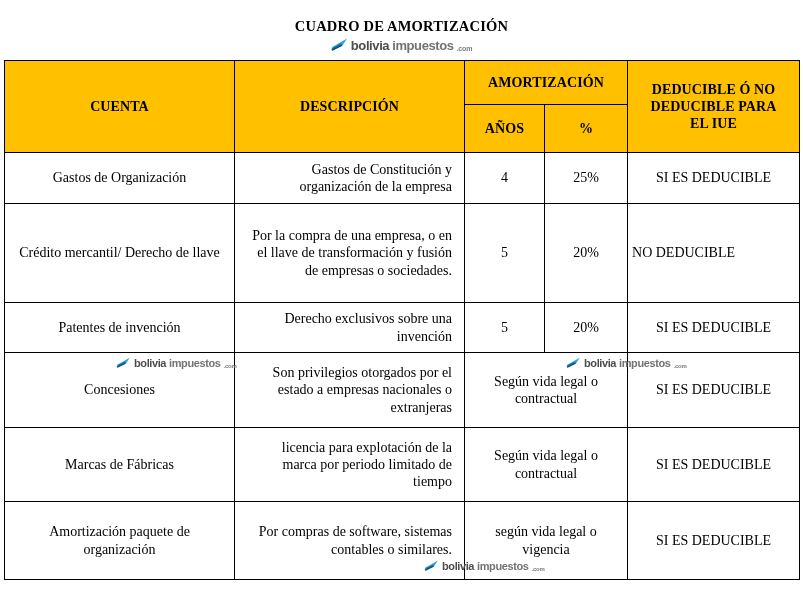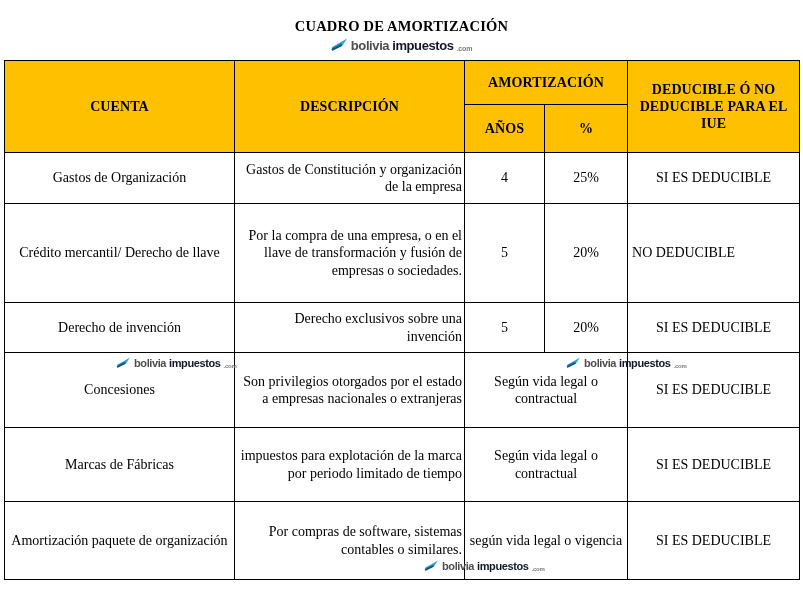--- a/index.html
+++ b/index.html
@@ -36,21 +36,21 @@
     align-items: center;
     gap: 3px;
     white-space: nowrap;
     font-family: "Liberation Sans", "DejaVu Sans", sans-serif;
     font-weight: bold;
     line-height: 1;
     user-select: none;
   }
   .logo .lg-icon { display: inline-block; flex: 0 0 auto; }
   .logo .lg-bolivia   { color: #4d4d4d; letter-spacing: -0.4px; }
-  .logo .lg-impuestos { color: #0f172a; letter-spacing: -0.4px; }
+  .logo .lg-impuestos { color: #737373; letter-spacing: -0.4px; }
   .logo .lg-com       { color: #7a7a7a; letter-spacing: -0.2px; }
 
   .logo-header {
     position: absolute;
     top: 37px; left: 0; width: 803px;
     text-align: center;
   }
   .logo-header .logo { font-size: 13px; }
   .logo-header .lg-com { font-size: 7px; align-self: flex-end; margin-bottom: 1px; }
 
@@ -64,21 +64,21 @@
   
   .tbl {
     position: absolute;
     top: 60px; left: 4px;
     width: 795px;
     border-collapse: collapse;
     table-layout: fixed;
   }
   .tbl td, .tbl th {
     border: 1.6px solid #000000;
-    padding: 2px 2px;
+    padding: 2px 12px;
     vertical-align: middle;
     color: #000000;
     font-size: 14px;
     line-height: 1.22;
   }
   
   .hd {
     background: #ffc000;
     text-align: center;
     font-weight: bold;
@@ -170,37 +170,37 @@
 
       <tr style="height:99px">
         <td class="c-cuenta">Crédito mercantil/ Derecho de llave</td>
         <td class="c-desc">Por la compra de una empresa, o en el llave de transformación  y fusión de empresas o sociedades.</td>
         <td class="c-anos">5</td>
         <td class="c-pct">20%</td>
         <td class="c-ded center">NO DEDUCIBLE</td>
       </tr>
 
       <tr style="height:50px">
-        <td class="c-cuenta">Derecho de invención</td>
+        <td class="c-cuenta">Patentes de invención</td>
         <td class="c-desc">Derecho exclusivos sobre una invención</td>
         <td class="c-anos">5</td>
         <td class="c-pct">20%</td>
         <td class="c-ded">SI ES DEDUCIBLE</td>
       </tr>
 
       <tr style="height:75px">
         <td class="c-cuenta">Concesiones</td>
         <td class="c-desc">Son privilegios otorgados por el estado a empresas nacionales o extranjeras</td>
         <td class="c-amort-merged" colspan="2">Según vida legal o contractual</td>
         <td class="c-ded">SI ES DEDUCIBLE</td>
       </tr>
 
       <tr style="height:74px">
         <td class="c-cuenta">Marcas de Fábricas</td>
-        <td class="c-desc">impuestos para explotación de la marca por periodo limitado de tiempo</td>
+        <td class="c-desc">licencia para explotación de la marca por periodo limitado de tiempo</td>
         <td class="c-amort-merged" colspan="2">Según vida legal o contractual</td>
         <td class="c-ded">SI ES DEDUCIBLE</td>
       </tr>
 
       <tr style="height:78px">
         <td class="c-cuenta">Amortización paquete de organización</td>
         <td class="c-desc">Por compras de software, sistemas contables o similares.</td>
         <td class="c-amort-merged" colspan="2">según vida legal o vigencia</td>
         <td class="c-ded">SI ES DEDUCIBLE</td>
       </tr>

